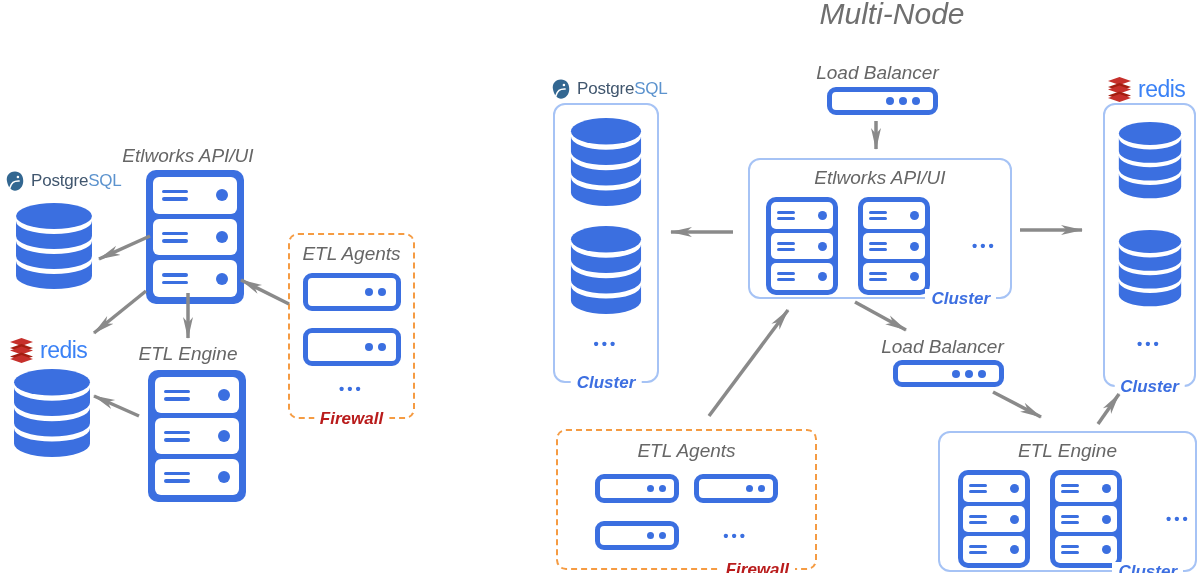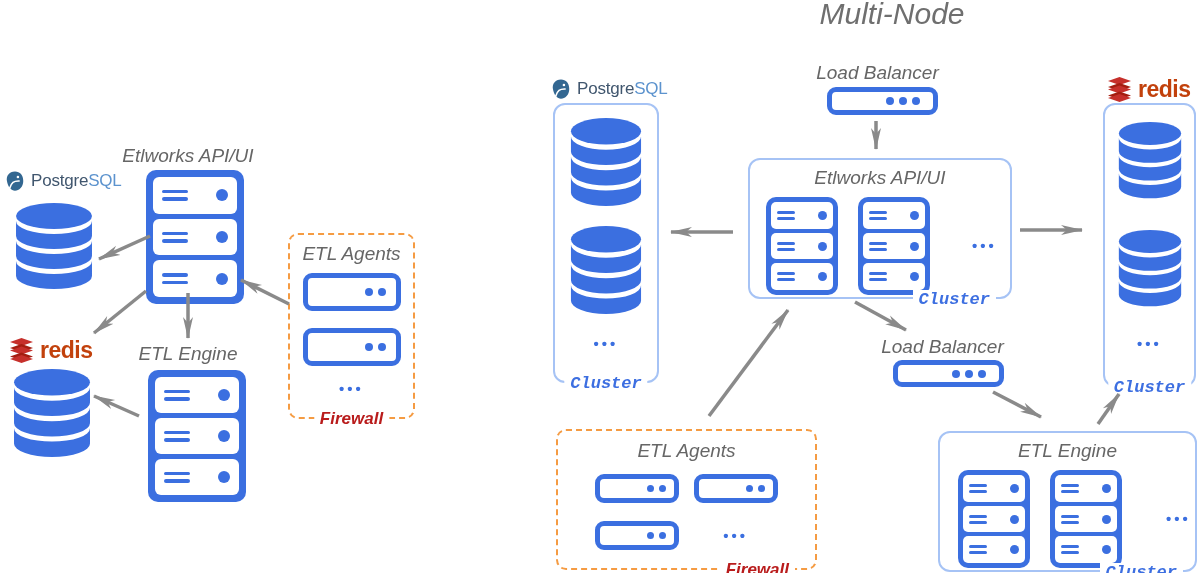--- a/index.html
+++ b/index.html
@@ -26,29 +26,29 @@
   .small .srv-dot{width:9px;height:9px;}
   
   .pill{background:#fff;border:5px solid #3B6FE0;border-radius:9px;display:flex;
         align-items:center;justify-content:flex-end;}
   .pill .pdot{background:#3B6FE0;border-radius:50%;width:8px;height:8px;margin-left:5px;}
   
   .cluster-box{border:2px solid #A6C3F5;border-radius:12px;background:#fff;}
   .firewall-box{border:2px dashed #F59B42;border-radius:10px;background:#fff;}
   .tag{position:absolute;background:#fff;padding:0 6px;font-weight:bold;font-style:italic;
        font-size:17px;white-space:nowrap;}
-  .tag.cluster{color:#3D6FE1;font-family:Liberation Mono, monospace;}
+  .tag.cluster{color:#3D6FE1;}
   .tag.firewall{color:#b91c1c;}
   .more-dots{color:#3B6FE0;font-weight:bold;font-size:15px;letter-spacing:3px;text-align:center;
              line-height:10px;}
   
   .logo-row{display:flex;align-items:center;gap:5px;white-space:nowrap;}
   .pg-word{font-size:17px;color:#40566E;letter-spacing:-0.2px;}
   .pg-word .sql{color:#5C93CE;}
-  .redis-word{font-size:23px;font-weight:700;color:#c2410c;letter-spacing:-0.5px;}
+  .redis-word{font-size:23px;font-weight:400;color:#3b82f6;letter-spacing:-0.5px;}
   .col{display:flex;flex-direction:column;align-items:center;}
   svg{display:block;}
 </style>
 </head>
 <body>
 
 <div id="canvas">
 
 
   <div class="abs node-label" style="left:113px;top:145px;width:150px;">Etlworks API/UI</div>

